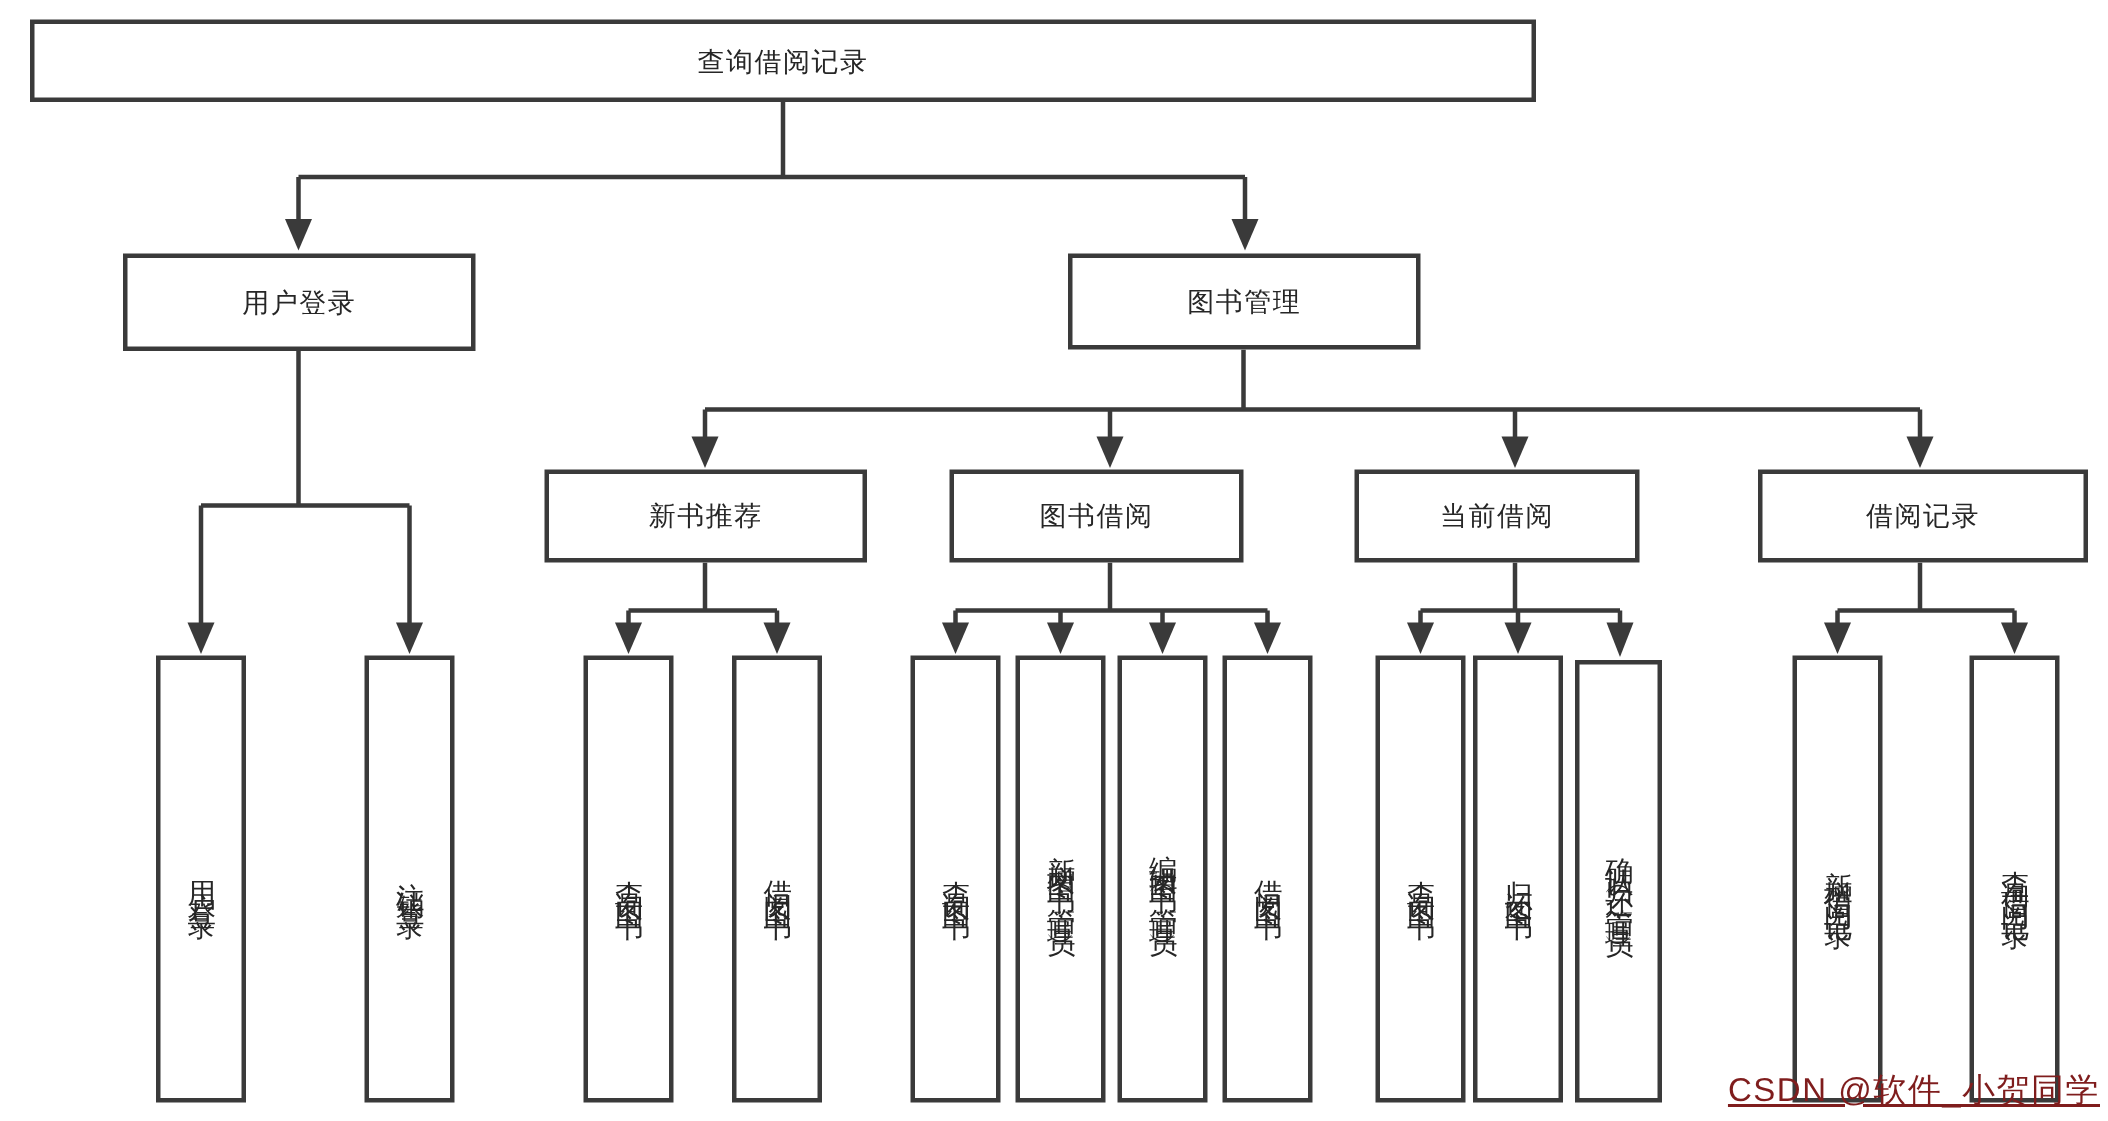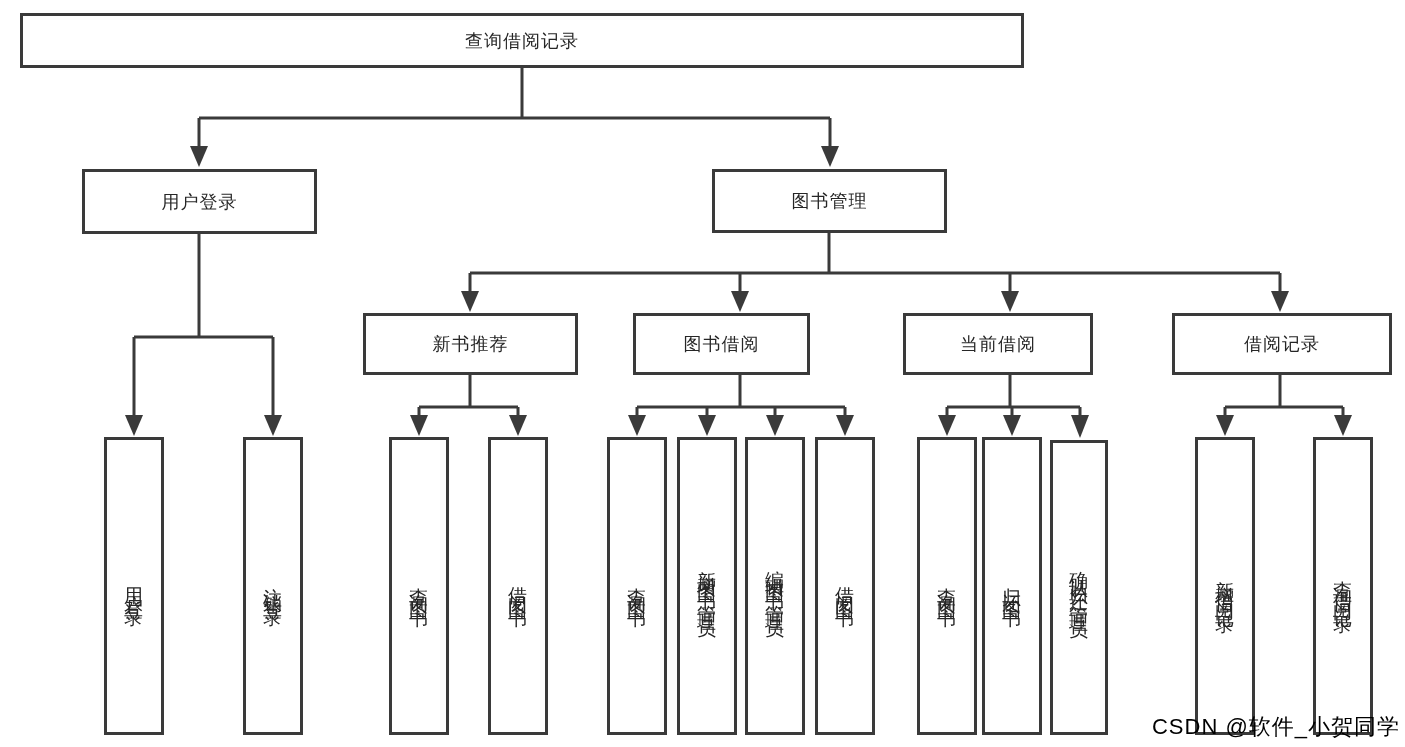--- a/index.html
+++ b/index.html
@@ -44,23 +44,24 @@
     letter-spacing: 7px;
     line-height: 1;
     white-space: nowrap;
   }
   .watermark {
     position: absolute;
     right: 5px;
     top: 712px;
     z-index: 2;
     font-size: 22px;
-    color: #000000;
+    color: #7f1d1d;
     letter-spacing: 1px;
     white-space: nowrap;
+    text-decoration: underline;
   }
 </style>
 </head>
 <body>
 
 <div class="stage">
 
   <svg class="wires" width="1405" height="747" viewBox="0 0 1405 747">
     <g stroke="#3a3a3a" stroke-width="3" fill="none">
 
@@ -115,21 +116,21 @@
   <div class="node" style="left:82px;top:169px;width:235px;height:65px">
     <span class="hlabel">用户登录</span>
   </div>
   <div class="node" style="left:712px;top:169px;width:235px;height:64px">
     <span class="hlabel">图书管理</span>
   </div>
 
   <div class="node" style="left:363px;top:313px;width:215px;height:62px">
     <span class="hlabel">新书推荐</span>
   </div>
-  <div class="node" style="left:633px;top:313px;width:177px;height:62px">
+  <div class="node" style="left:633px;top:313px;width:196px;height:62px">
     <span class="hlabel">图书借阅</span>
   </div>
   <div class="node" style="left:903px;top:313px;width:190px;height:62px">
     <span class="hlabel">当前借阅</span>
   </div>
   <div class="node" style="left:1172px;top:313px;width:220px;height:62px">
     <span class="hlabel">借阅记录</span>
   </div>
 
   <div class="node leaf" style="left:104px;top:437px;width:60px;height:298px">

